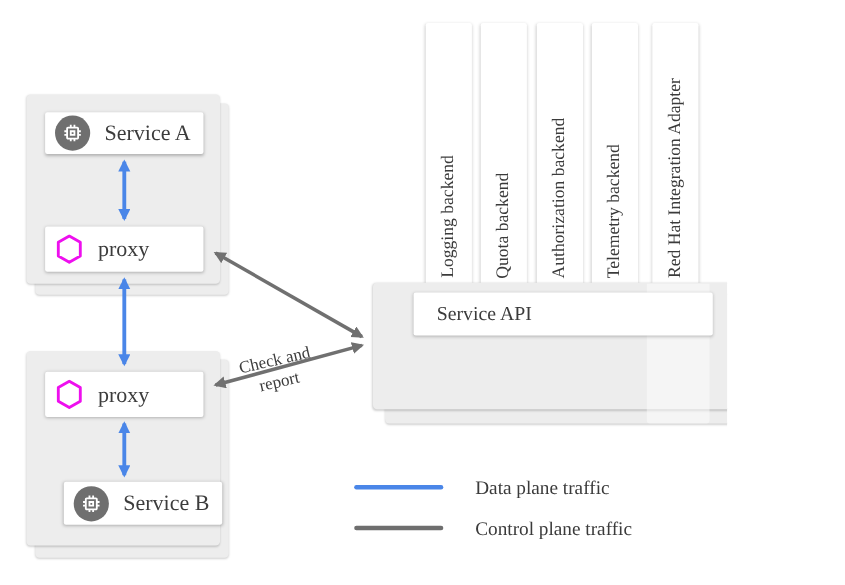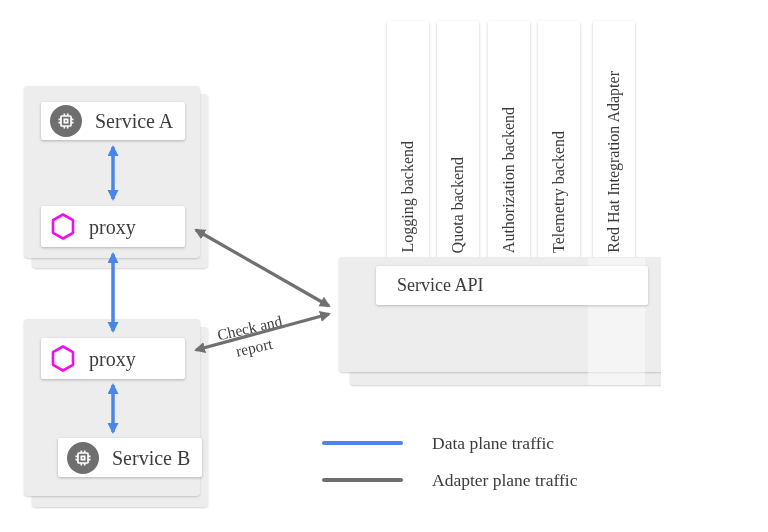--- a/index.html
+++ b/index.html
@@ -157,21 +157,21 @@
     <div>Check and</div>
     <div>report</div>
   </div>
 
   <div class="legend-row r1">
     <span class="legend-line blue"></span>
     <span class="legend-text">Data plane traffic</span>
   </div>
   <div class="legend-row r2">
     <span class="legend-line gray"></span>
-    <span class="legend-text">Adapter plane traffic</span>
+    <span class="legend-text">Control plane traffic</span>
   </div>
 
   <svg class="arrows" width="768" height="532" viewBox="0 0 768 532">
     <defs>
       <marker id="ab" markerUnits="userSpaceOnUse" markerWidth="12" markerHeight="12" refX="9" refY="5.5" orient="auto-start-reverse">
         <path d="M0,0 L11,5.5 L0,11 z" fill="#4a86e8"></path>
       </marker>
       <marker id="ag" markerUnits="userSpaceOnUse" markerWidth="12" markerHeight="12" refX="9" refY="5.5" orient="auto-start-reverse">
         <path d="M0,0 L11,5.5 L0,11 z" fill="#707070"></path>
       </marker>

